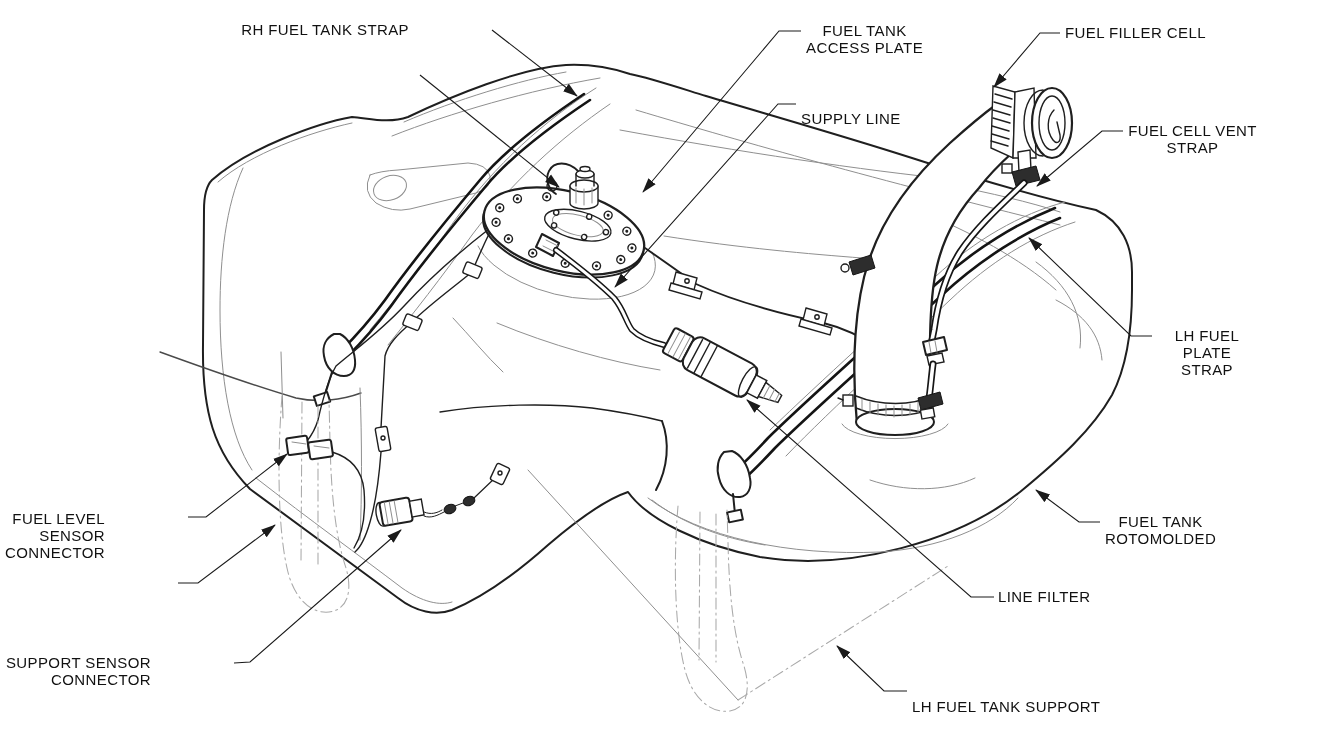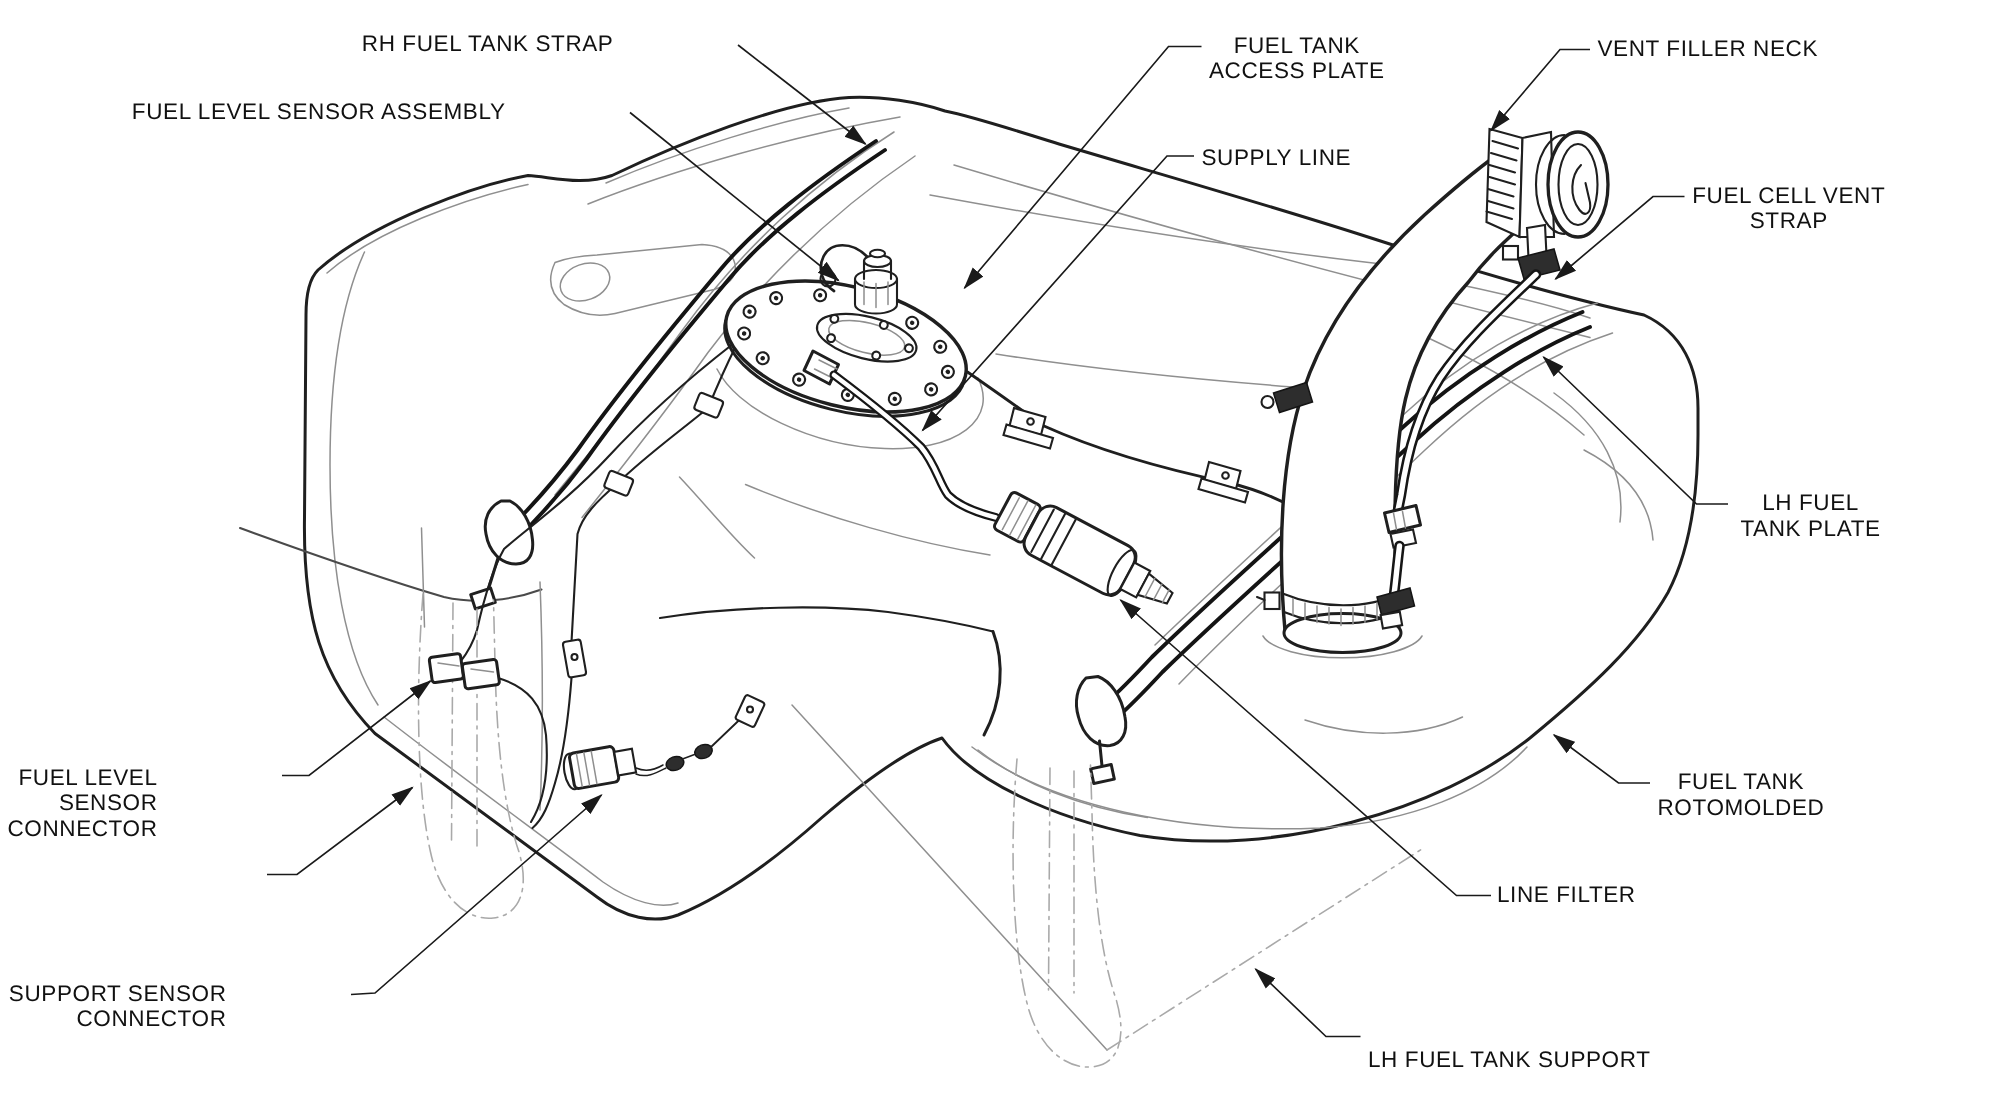--- a/index.html
+++ b/index.html
@@ -320,27 +320,26 @@
         <polyline points="188,517 206,517 287,454" class="leader" marker-end="url(#arrowhead)"></polyline>
         <polyline points="178,583 198,583 275,525" class="leader" marker-end="url(#arrowhead)"></polyline>
         <polyline points="234,663 250,662 401,530" class="leader" marker-end="url(#arrowhead)"></polyline>
         <polyline points="1100,522 1079,522 1036,490" class="leader" marker-end="url(#arrowhead)"></polyline>
         <polyline points="994,597 971,597 747,400" class="leader" marker-end="url(#arrowhead)"></polyline>
         <polyline points="907,691 884,691 837,646" class="leader" marker-end="url(#arrowhead)"></polyline>
       </g>
 </svg>
 
 <div class="callout r" style="right:848px;top:21px">RH FUEL TANK STRAP</div>
-<div class="callout r" style="right:920px;top:66px">FUEL LEVEL SENSOR ASSEMBLY</div>
 <div class="callout l" style="left:806px;top:22px">FUEL TANK
 ACCESS PLATE</div>
-<div class="callout l" style="left:801px;top:97px">SUPPLY LINE</div>
-<div class="callout l" style="left:1065px;top:24px">VENT FILLER NECK</div>
+<div class="callout l" style="left:801px;top:110px">SUPPLY LINE</div>
+<div class="callout l" style="left:1065px;top:24px">FUEL FILLER CELL</div>
 <div class="callout l" style="left:1128px;top:122px">FUEL CELL VENT STRAP</div>
-<div class="callout l" style="left:1157px;top:327px">LH FUEL TANK PLATE</div>
+<div class="callout l" style="left:1157px;top:327px">LH FUEL PLATE STRAP</div>
 <div class="callout r" style="right:1152px;top:510px">FUEL LEVEL SENSOR
 CONNECTOR</div>
 <div class="callout r" style="right:1106px;top:654px">SUPPORT SENSOR
 CONNECTOR</div>
 <div class="callout l" style="left:1105px;top:513px">FUEL TANK
 ROTOMOLDED</div>
 <div class="callout l" style="left:998px;top:588px">LINE FILTER</div>
 <div class="callout l" style="left:912px;top:698px">LH FUEL TANK SUPPORT</div>
 
 </div>

